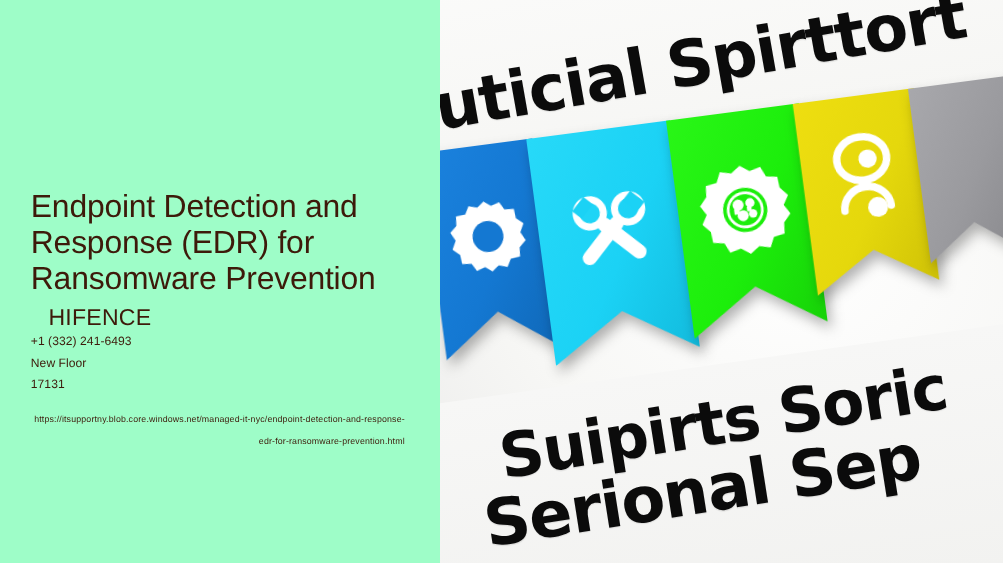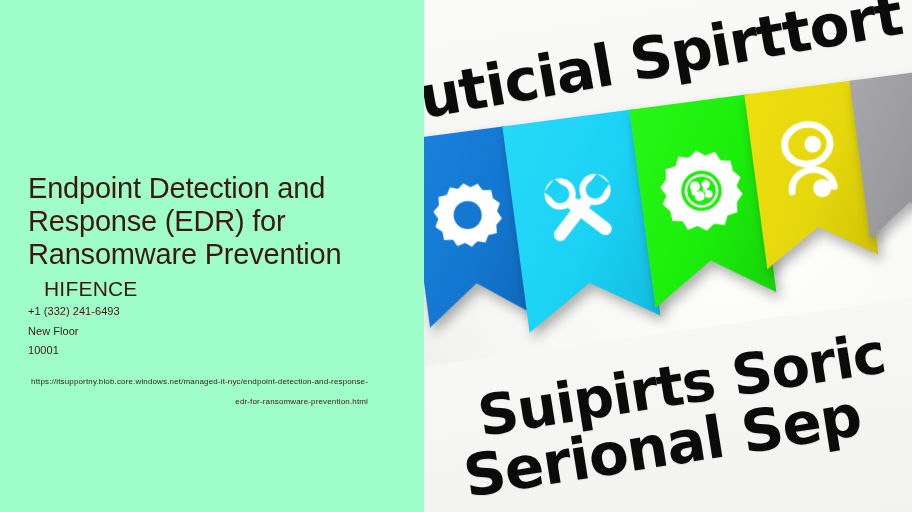--- a/index.html
+++ b/index.html
@@ -11,21 +11,20 @@
   }
   #page{position:relative;width:912px;height:512px;overflow:hidden;display:flex;}
 
   
   #left-panel{
     position:relative;
     width:400px;height:512px;
     background:#9efdc8;
     flex:0 0 400px;
     overflow:hidden;
-    padding-left:24px;
   }
   #left-inner{
     position:absolute;
     left:28px;
     top:172px;
     width:362px;
   }
   #page-title{
     font-size:29px;
     line-height:33px;
@@ -165,21 +164,21 @@
 
       <h1 id="page-title">Endpoint Detection and Response (EDR) for Ransomware Prevention</h1>
 
       <div id="company-name">HIFENCE</div>
 
       <div class="contact-line">+1 (332) 241-6493</div>
 
 
       <div class="contact-line">New Floor</div>
 
-      <div class="contact-line">10001</div>
+      <div class="contact-line">17131</div>
 
       <div id="url-block">https://itsupportny.blob.core.windows.net/managed-it-nyc/endpoint-detection-and-response-edr-for-ransomware-prevention.html</div>
 
     </div>
   </div>
 
   <div id="right-panel">
 
     <div id="photo-bg"></div>
     <div id="top-band"></div>

